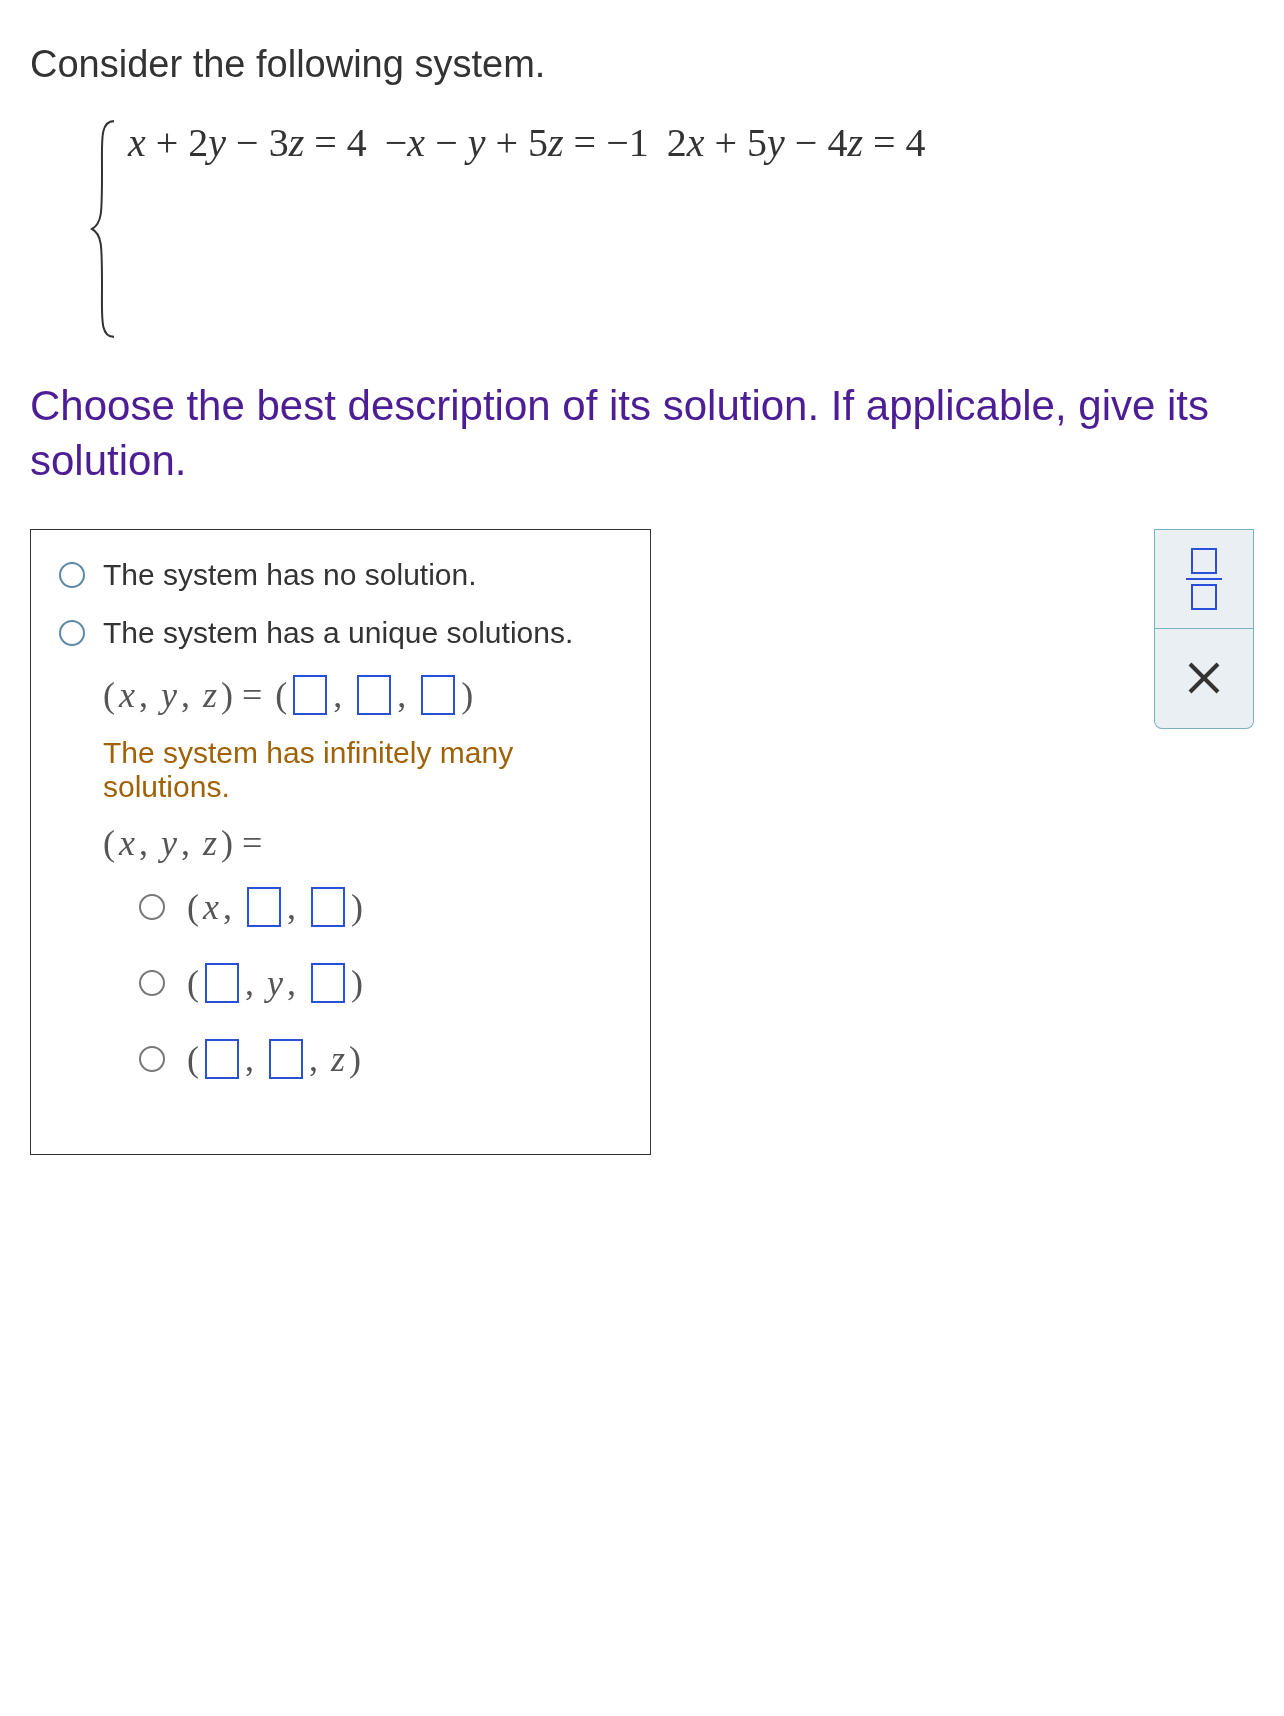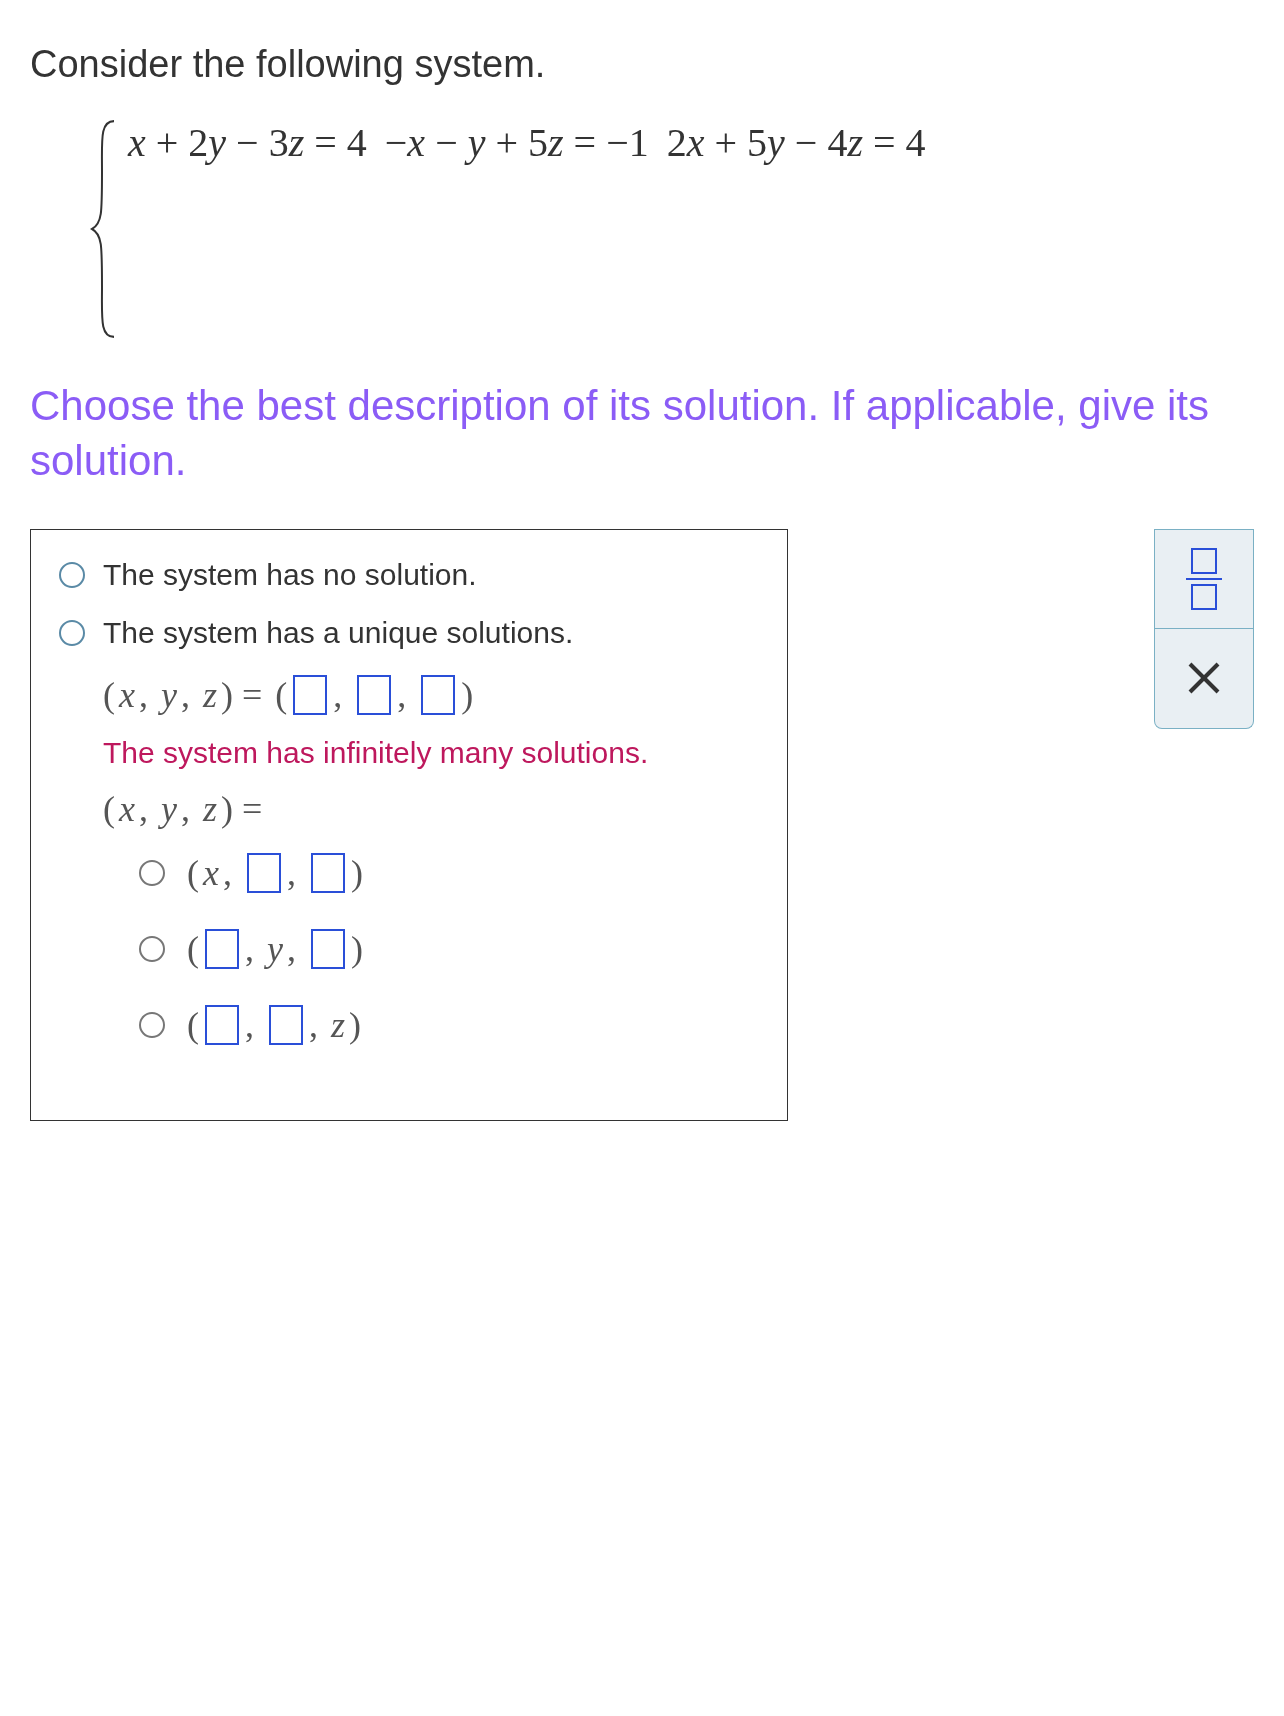--- a/index.html
+++ b/index.html
@@ -33,29 +33,29 @@
   .eq-lines {
     display: flex;
     flex-direction: row;
     gap: 18px;
     padding-left: 8px;
   }
   .eq-line { white-space: nowrap; font-style: italic; }
   .eq-line .num { font-style: normal; }
   .instruction {
     font-size: 42px;
-    color: #8b5cf6;
+    color: #4c1d95;
     line-height: 1.3;
     margin-bottom: 40px;
   }
   .content-row { display: flex; gap: 40px; align-items: flex-start; }
   .answer-box {
     border: 1px solid #333;
     padding: 28px 28px 40px 28px;
-    width: 758px;
+    width: 621px;
   }
   .opt { display: flex; align-items: center; gap: 18px; margin-bottom: 24px; font-size: 30px; color: #333; }
   .radio {
     width: 26px; height: 26px; border: 2px solid #5a8aa6; border-radius: 50%; flex: 0 0 auto;
   }
   .math {
     font-family: "Times New Roman", serif;
     font-size: 36px;
     color: #555;
     font-style: italic;
@@ -69,21 +69,21 @@
   .inputbox {
     display: inline-block;
     width: 34px;
     height: 40px;
     border: 2px solid #2a4fd8;
     background: #fff;
     vertical-align: middle;
     margin: 0 2px;
   }
   .sub-static {
-    font-size: 30px; color: #be185d; margin-left: 44px; margin-top: 20px; margin-bottom: 18px;
+    font-size: 30px; color: #a16207; margin-left: 44px; margin-top: 20px; margin-bottom: 18px;
   }
   .math2 { margin-left: 44px; margin-bottom: 22px; }
   .sub-opts { margin-left: 80px; }
   .sub-opt { display: flex; align-items: center; gap: 22px; margin-bottom: 34px; }
   .sub-opt .radio { border-color: #777; }
   .sub-math {
     font-family: "Times New Roman", serif; font-size: 36px; color: #555; font-style: italic;
     display: flex; align-items: center; gap: 4px;
   }
   .sub-math .p { font-style: normal; }

